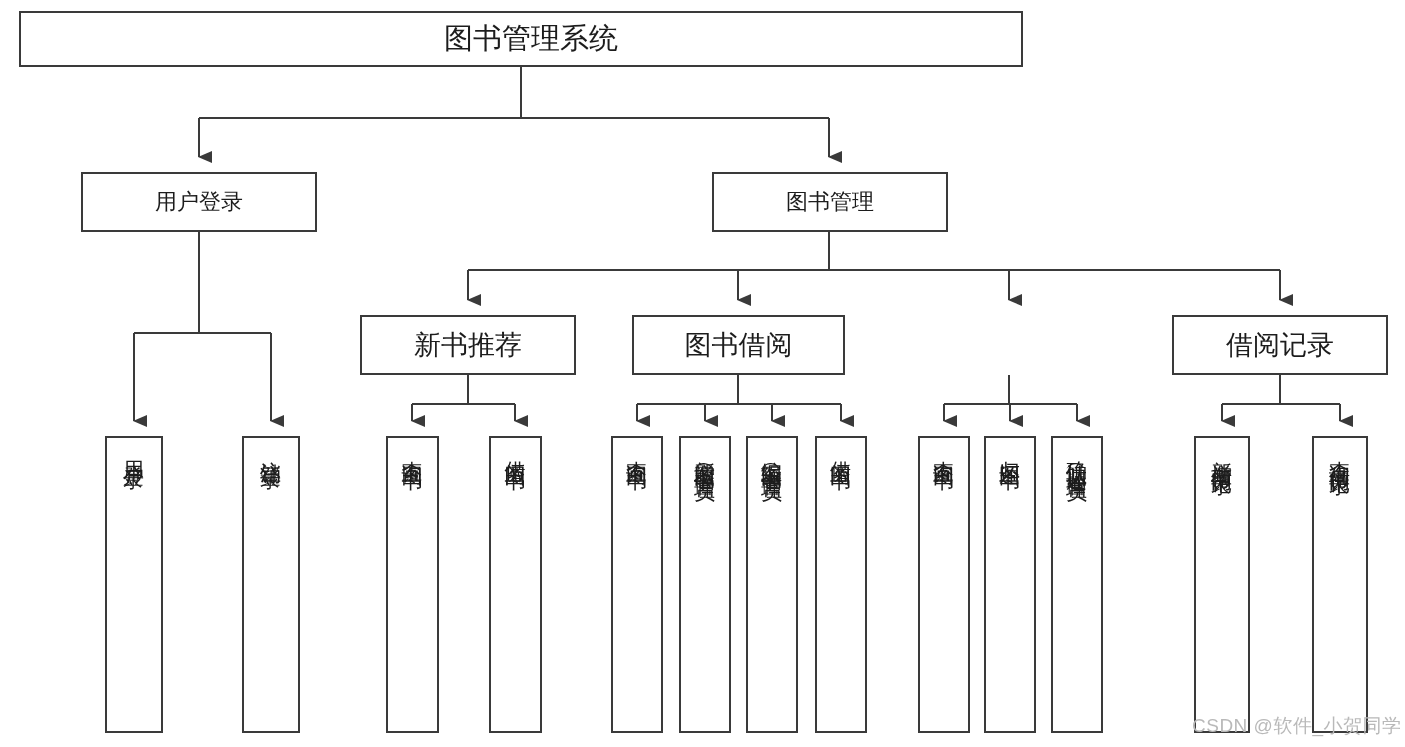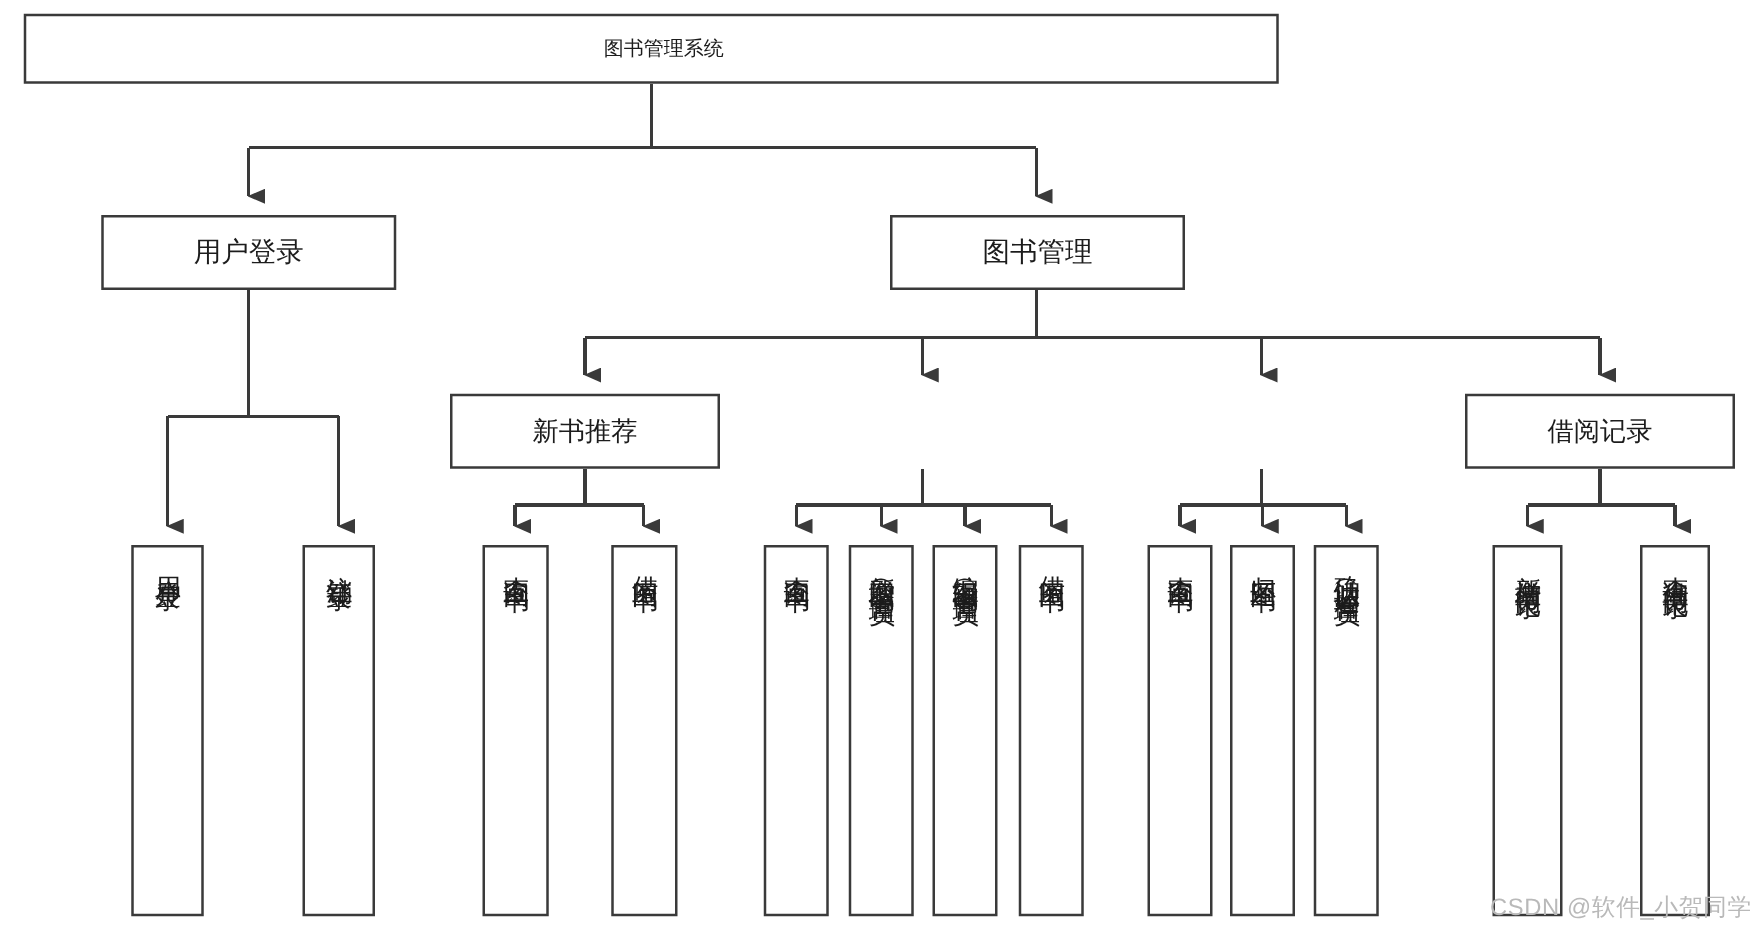--- a/index.html
+++ b/index.html
@@ -30,28 +30,28 @@
     position: absolute;
     box-sizing: border-box;
     background: #ffffff;
     border: 2px solid #3a3a3a;
     display: flex;
     align-items: center;
     justify-content: center;
     color: #1c1c1c;
   }
   .node.root {
-    font-size: 16px;
+    font-size: 29px;
     padding-left: 20px;
   }
   .node.lvl2 {
     font-size: 22px;
   }
   .node.lvl3 {
-    font-size: 21px;
+    font-size: 27px;
   }
   
   .node.leaf {
     font-size: 21px;
     align-items: flex-start;
     justify-content: center;
     padding-top: 6px;
   }
   .vtext {
     writing-mode: vertical-rl;
@@ -131,20 +131,23 @@
   <div class="node lvl2" style="left: 81px; top: 172px; width: 236px; height: 60px; border-color: rgb(58, 58, 58); background: rgb(255, 255, 255); color: rgb(28, 28, 28);">
     <span>用户登录</span>
   </div>
   <div class="node lvl2" style="left: 712px; top: 172px; width: 236px; height: 60px; border-color: rgb(58, 58, 58); background: rgb(255, 255, 255); color: rgb(28, 28, 28);">
     <span>图书管理</span>
   </div>
 
   <div class="node lvl3" style="left: 360px; top: 315px; width: 216px; height: 60px; border-color: rgb(58, 58, 58); background: rgb(255, 255, 255); color: rgb(28, 28, 28);">
     <span>新书推荐</span>
   </div>
+  <div class="node lvl3" style="left: 632px; top: 315px; width: 213px; height: 60px; border-color: rgb(58, 58, 58); background: rgb(255, 255, 255); color: rgb(28, 28, 28);">
+    <span>图书借阅</span>
+  </div>
   <div class="node lvl3" style="left: 1172px; top: 315px; width: 216px; height: 60px; border-color: rgb(58, 58, 58); background: rgb(255, 255, 255); color: rgb(28, 28, 28);">
     <span>借阅记录</span>
   </div>
 
   <div class="node leaf" style="left: 105px; top: 436px; width: 58px; height: 297px; border-color: rgb(58, 58, 58); background: rgb(255, 255, 255); color: rgb(28, 28, 28);">
     <span class="vtext">用户登录</span>
   </div>
   <div class="node leaf" style="left: 242px; top: 436px; width: 58px; height: 297px; border-color: rgb(58, 58, 58); background: rgb(255, 255, 255); color: rgb(28, 28, 28);">
     <span class="vtext">注销登录</span>
   </div>

